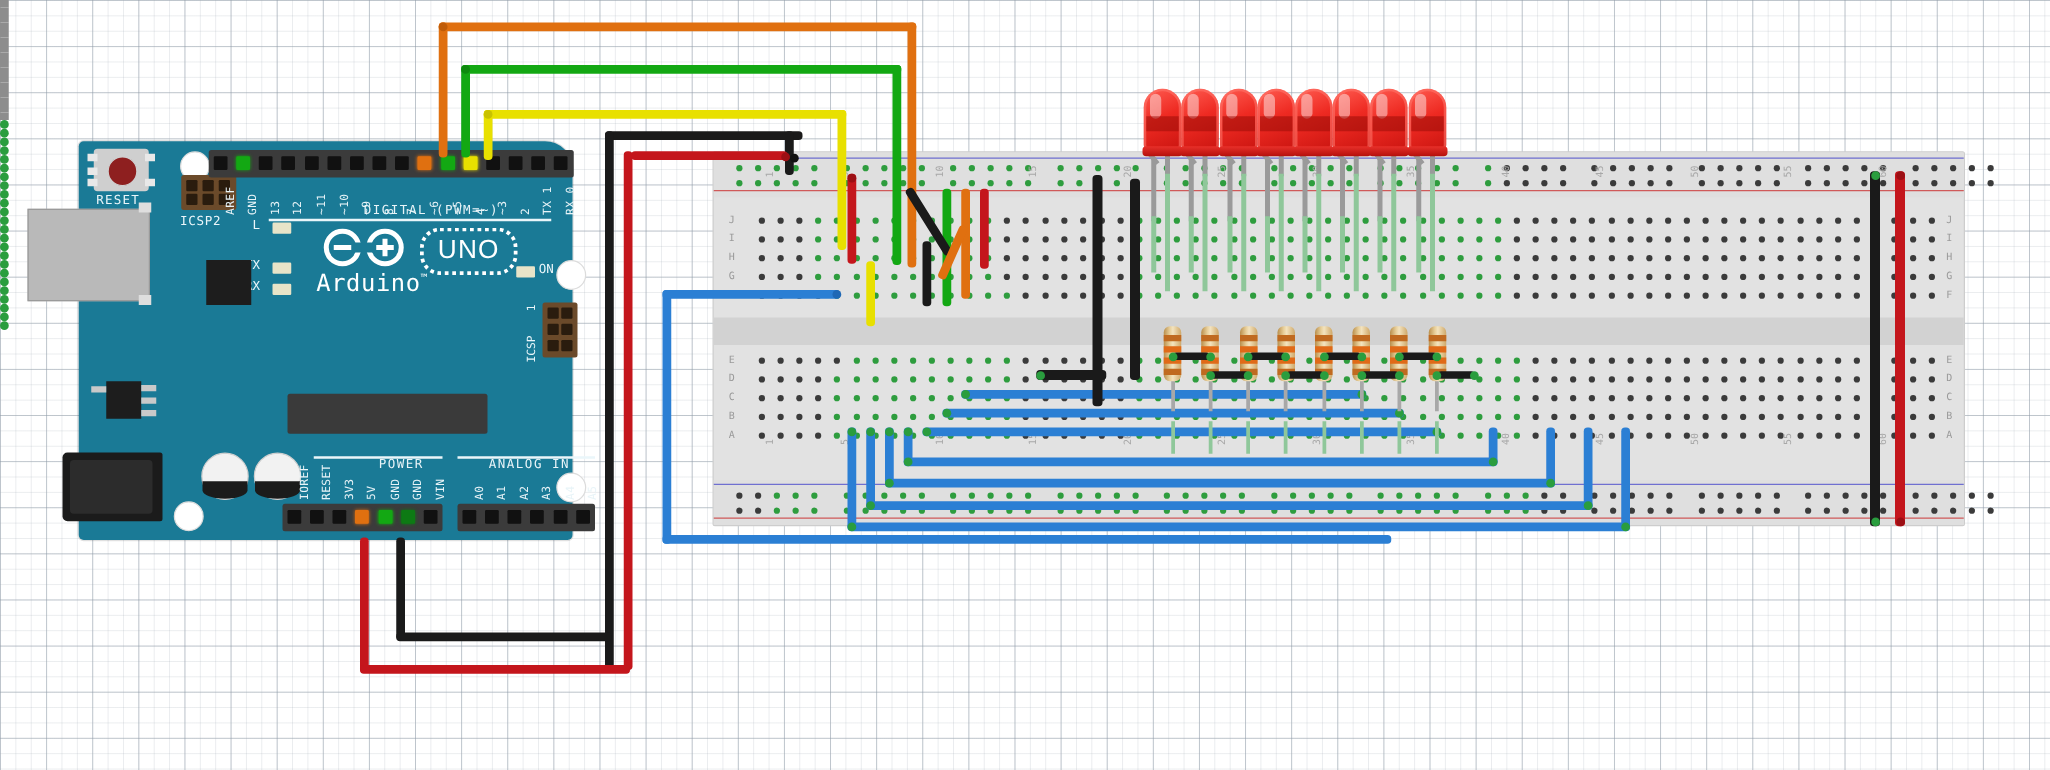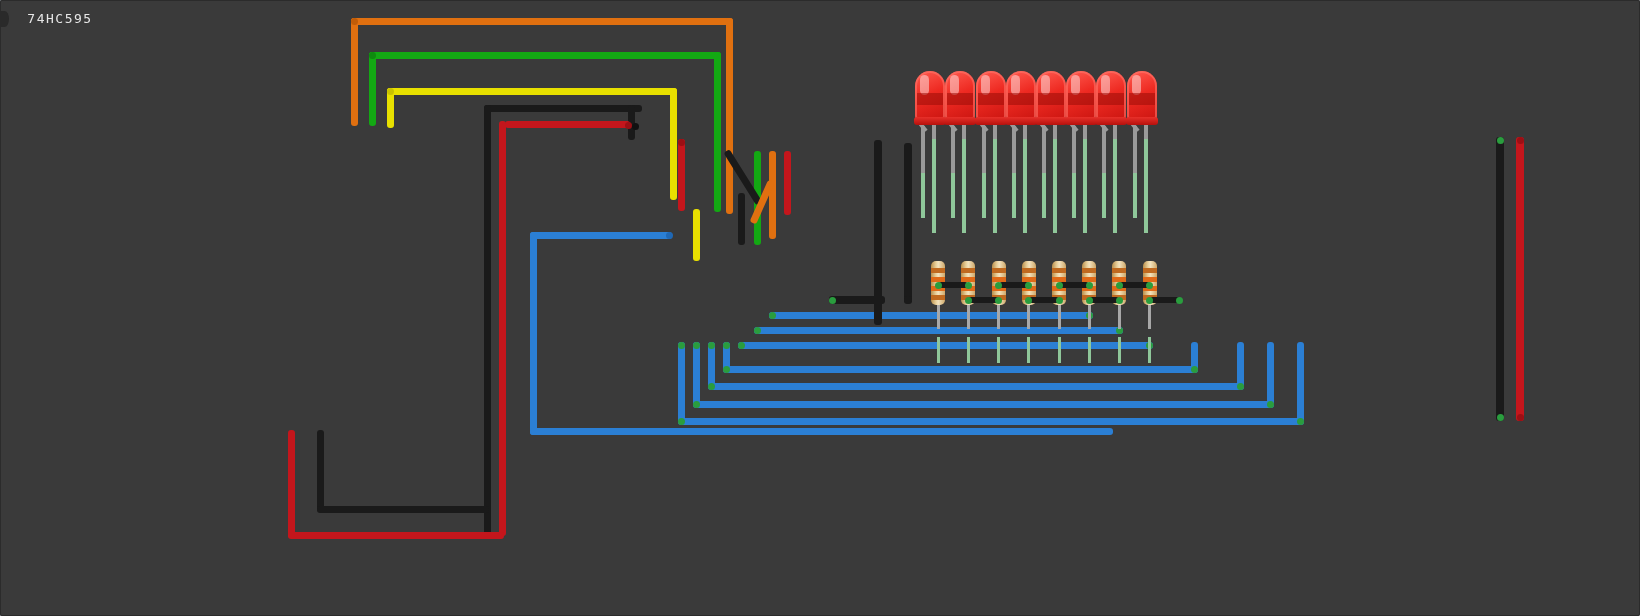--- a/index.html
+++ b/index.html
@@ -1275,25 +1275,20 @@
       <div class="wire" style="left:738.4px;top:193px;width:7px;height:52px;background:#1a1a1a;z-index:45;"></div>
       <div class="wire" style="left:753.5px;top:151px;width:7px;height:94px;background:#13a813;z-index:45;"></div>
       <div class="wire" style="left:768.6px;top:151px;width:7px;height:88px;background:#e07010;z-index:45;"></div>
       <div class="wire" style="left:783.7px;top:151px;width:7px;height:64px;background:#c4161c;z-index:45;"></div>
       <div style="position:absolute;left:768.1px;top:181px;width:7px;height:46px;background:#e07010;border-radius:3px;transform:rotate(24deg);transform-origin:top center;z-index:46;"></div>
       <div class="wire" style="left:873.8px;top:140px;width:8px;height:185px;background:#1a1a1a;z-index:44;"></div>
       <div class="wire" style="left:828.5px;top:296px;width:56px;height:8px;background:#1a1a1a;z-index:44;"></div>
       <div class="wire-end" style="left:829px;top:296.5px;background:#2a9d3e;z-index:45;"></div>
       <div class="wire" style="left:904px;top:143px;width:8px;height:160px;background:#1a1a1a;z-index:44;"></div>
       <div class="wire" style="left:904px;top:296px;width:8px;height:8px;background:#1a1a1a;z-index:44;"></div>
-      <div style="left:673.5px;top:253px;width:120px;height:38px;z-index:50;">
-        <div style="position:absolute;inset:0;background:#3a3a3a;border-radius:2px;box-shadow:inset 0 0 0 1px #2b2b2b;"></div>
-        <div style="position:absolute;left:0;top:11px;width:9px;height:16px;background:#2a2a2a;border-radius:0 50% 50% 0;"></div>
-        <div style="position:absolute;left:0;top:0;width:120px;height:38px;line-height:38px;text-align:center;color:#e6e6e6;font-size:13px;letter-spacing:1.5px;font-family:'DejaVu Sans Mono','Liberation Mono',monospace;">74HC595</div>
-      </div>
       <div style="left:683.5px;top:248px;width:7px;height:6px;background:#8d8d8d;z-index:49;"></div>
       <div style="left:683.5px;top:290px;width:7px;height:6px;background:#8d8d8d;z-index:49;"></div>
       <div style="left:697.5px;top:248px;width:7px;height:6px;background:#8d8d8d;z-index:49;"></div>
       <div style="left:697.5px;top:290px;width:7px;height:6px;background:#8d8d8d;z-index:49;"></div>
       <div style="left:711.5px;top:248px;width:7px;height:6px;background:#8d8d8d;z-index:49;"></div>
       <div style="left:711.5px;top:290px;width:7px;height:6px;background:#8d8d8d;z-index:49;"></div>
       <div style="left:725.5px;top:248px;width:7px;height:6px;background:#8d8d8d;z-index:49;"></div>
       <div style="left:725.5px;top:290px;width:7px;height:6px;background:#8d8d8d;z-index:49;"></div>
       <div style="left:739.5px;top:248px;width:7px;height:6px;background:#8d8d8d;z-index:49;"></div>
       <div style="left:739.5px;top:290px;width:7px;height:6px;background:#8d8d8d;z-index:49;"></div>

